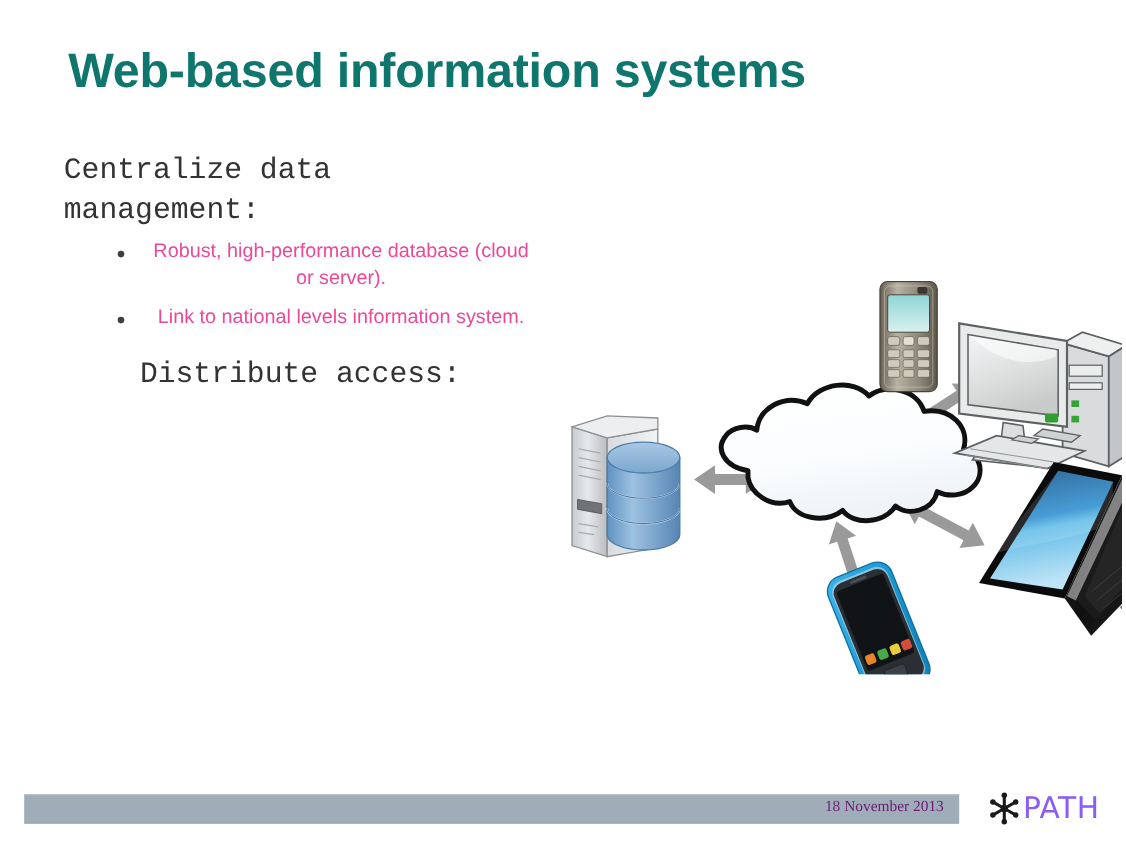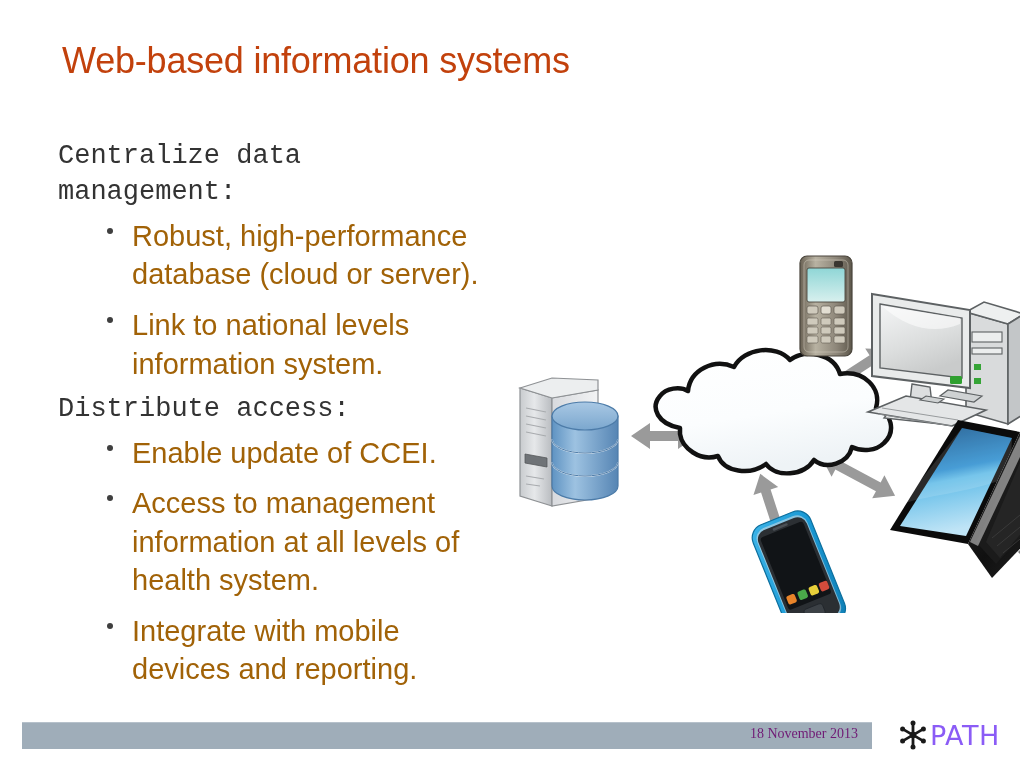--- a/index.html
+++ b/index.html
@@ -13,57 +13,59 @@
     font-family: "Liberation Sans", sans-serif;
     overflow: hidden;
     position: relative;
   }
 
   
   .slide-title {
     position: absolute;
     left: 62px;
     top: 40px;
-    font-size: 36px;
-    font-weight: 400;
-    color: #c2410c;
+    font-size: 44px;
+    font-weight: 700;
+    color: #0f766e;
     letter-spacing: -0.2px;
     white-space: nowrap;
   }
 
   
   .body-col {
     position: absolute;
     left: 58px;
     top: 138px;
     width: 430px;
   }
   .lead {
     font-size: 27px;
     color: #333333;
     line-height: 1.35;
     margin: 0 0 6px 0;
     font-weight: 400;
     font-family: Liberation Mono, monospace;
   }
   .lead.second {
-    margin-top: 8px;
+    margin-top: 22px;
+    text-align: center;
   }
   ul.bullets {
     list-style: none;
     margin: 0 0 0 0;
     padding: 0 0 0 46px;
   }
   ul.bullets li {
     position: relative;
-    font-size: 29px;
-    color: #a16207;
+    font-size: 18px;
+    color: #ec4899;
     line-height: 1.33;
     margin: 0 0 12px 0;
     padding-left: 28px;
+    text-align: center;
   }
   ul.bullets li:last-child { margin-bottom: 0; }
   ul.bullets li .bullet-dot {
     position: absolute;
     left: 3px;
     top: 11px;
     width: 6px;
     height: 6px;
     border-radius: 50%;
     background: #3f3f3f;
@@ -140,34 +142,20 @@
       <span>Robust, high-performance database (cloud or server).</span>
     </li>
     <li>
       <span class="bullet-dot"></span>
       <span>Link to national levels information system.</span>
     </li>
   </ul>
 
   <p class="lead second">Distribute access:</p>
 
-  <ul class="bullets">
-    <li>
-      <span class="bullet-dot"></span>
-      <span>Enable update of CCEI.</span>
-    </li>
-    <li>
-      <span class="bullet-dot"></span>
-      <span>Access to management information at all levels of health system.</span>
-    </li>
-    <li>
-      <span class="bullet-dot"></span>
-      <span>Integrate with mobile devices and reporting.</span>
-    </li>
-  </ul>
 </div>
 
 <div class="diagram">
   <svg width="520" height="365" viewBox="0 0 520 365" xmlns="http://www.w3.org/2000/svg">
     <defs>
       <linearGradient id="gServerFront" x1="0" y1="0" x2="1" y2="0">
         <stop offset="0%" stop-color="#c8cbce"></stop>
         <stop offset="45%" stop-color="#e6e8ea"></stop>
         <stop offset="100%" stop-color="#b9bcc0"></stop>
       </linearGradient>

